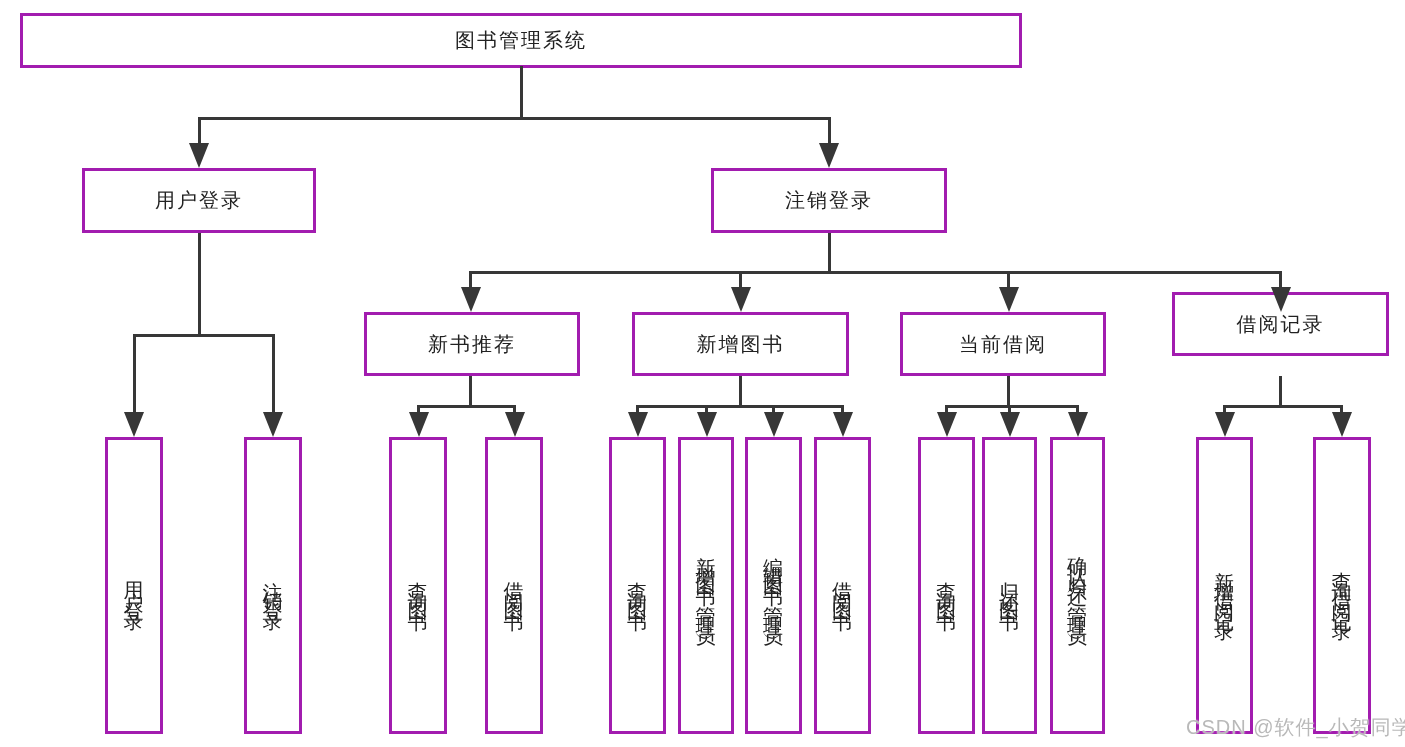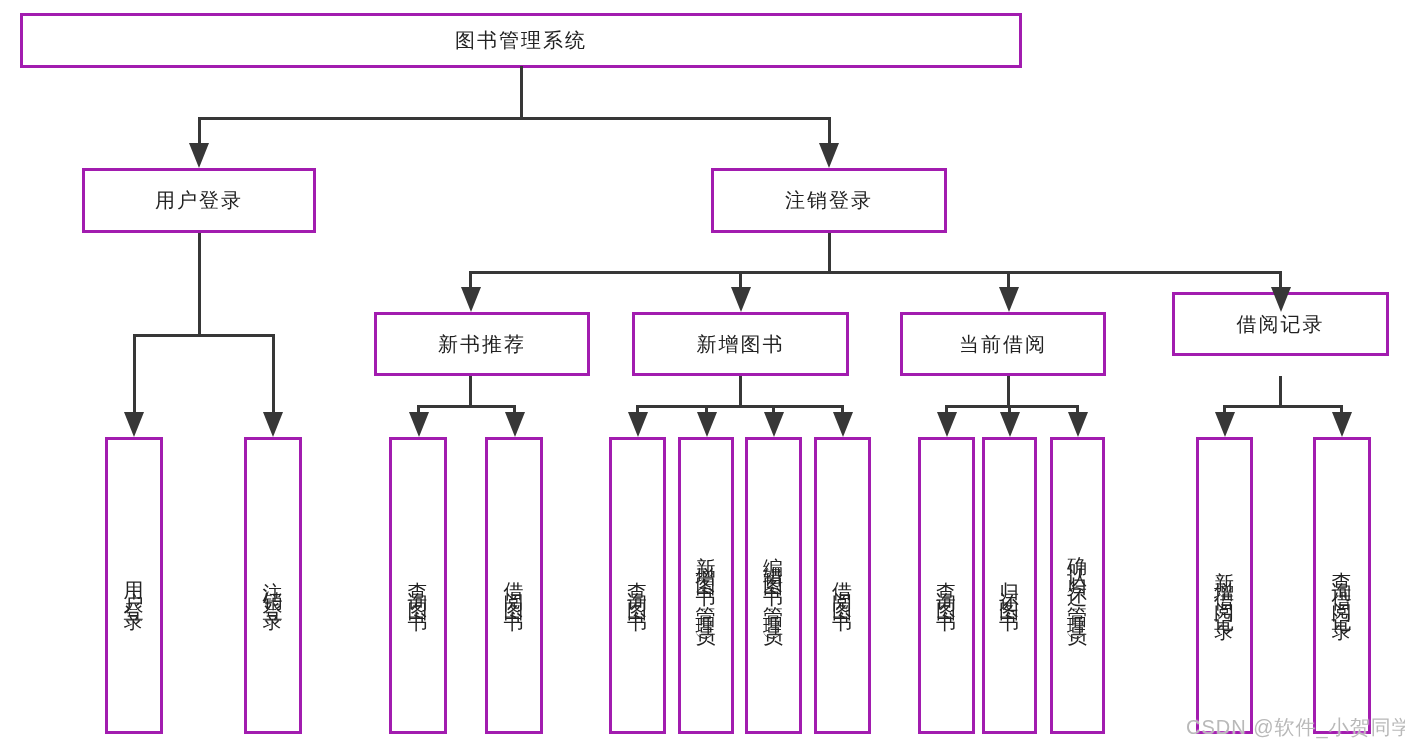--- a/index.html
+++ b/index.html
@@ -31,21 +31,21 @@
 </head>
 <body>
 
 <div class="stage">
 
   <div class="box hnode" style="left:20px;top:13px;width:1002px;height:55px;">图书管理系统</div>
 
   <div class="box hnode" style="left:82px;top:168px;width:234px;height:65px;">用户登录</div>
   <div class="box hnode" style="left:711px;top:168px;width:236px;height:65px;">注销登录</div>
 
-  <div class="box hnode" style="left:374px;top:312px;width:216px;height:64px;">新书推荐</div>
+  <div class="box hnode" style="left:364px;top:312px;width:216px;height:64px;">新书推荐</div>
   <div class="box hnode" style="left:632px;top:312px;width:217px;height:64px;">新增图书</div>
   <div class="box hnode" style="left:900px;top:312px;width:206px;height:64px;">当前借阅</div>
   <div class="box hnode" style="left:1172px;top:292px;width:217px;height:64px;">借阅记录</div>
 
   <div class="box vnode" style="left:105px;top:437px;width:58px;height:297px;">用户登录</div>
   <div class="box vnode" style="left:244px;top:437px;width:58px;height:297px;">注销登录</div>
 
   <div class="box vnode" style="left:389px;top:437px;width:58px;height:297px;">查询图书</div>
   <div class="box vnode" style="left:485px;top:437px;width:58px;height:297px;">借阅图书</div>
 

